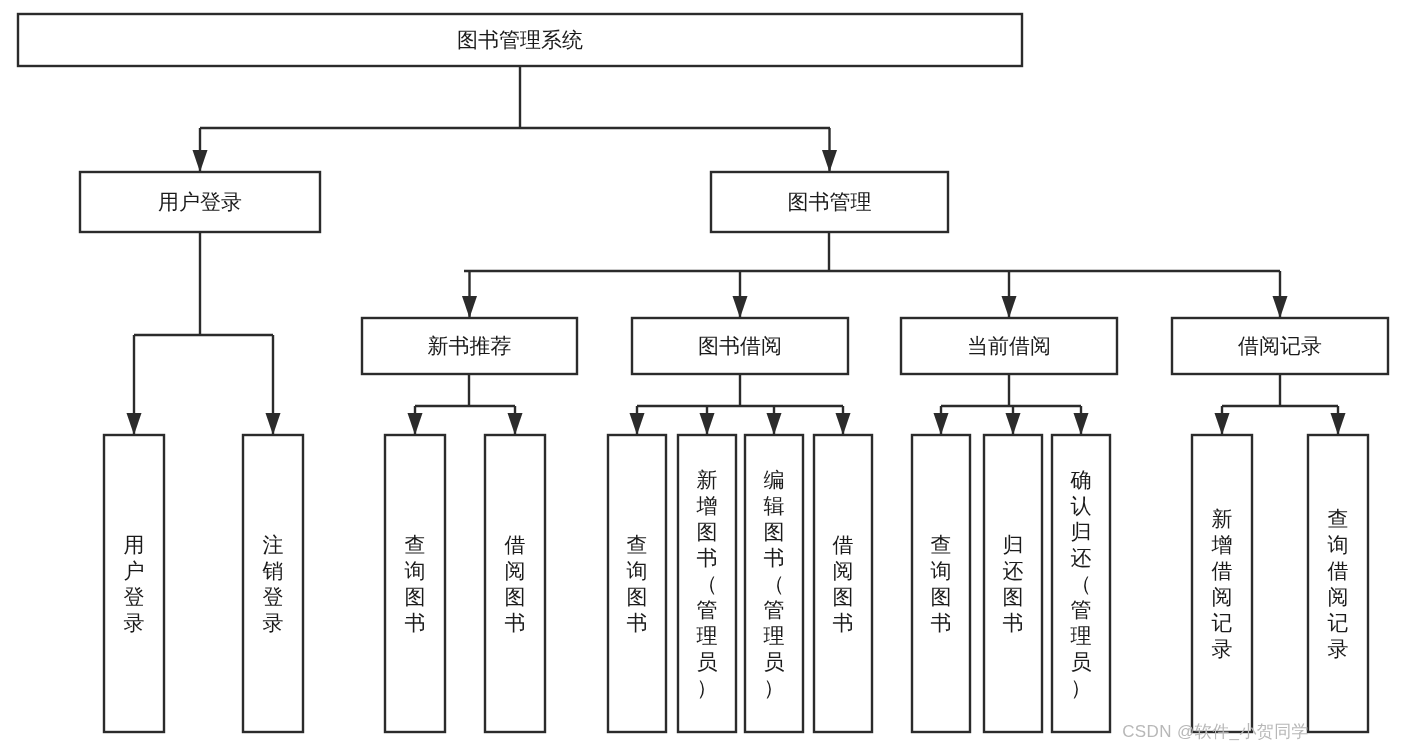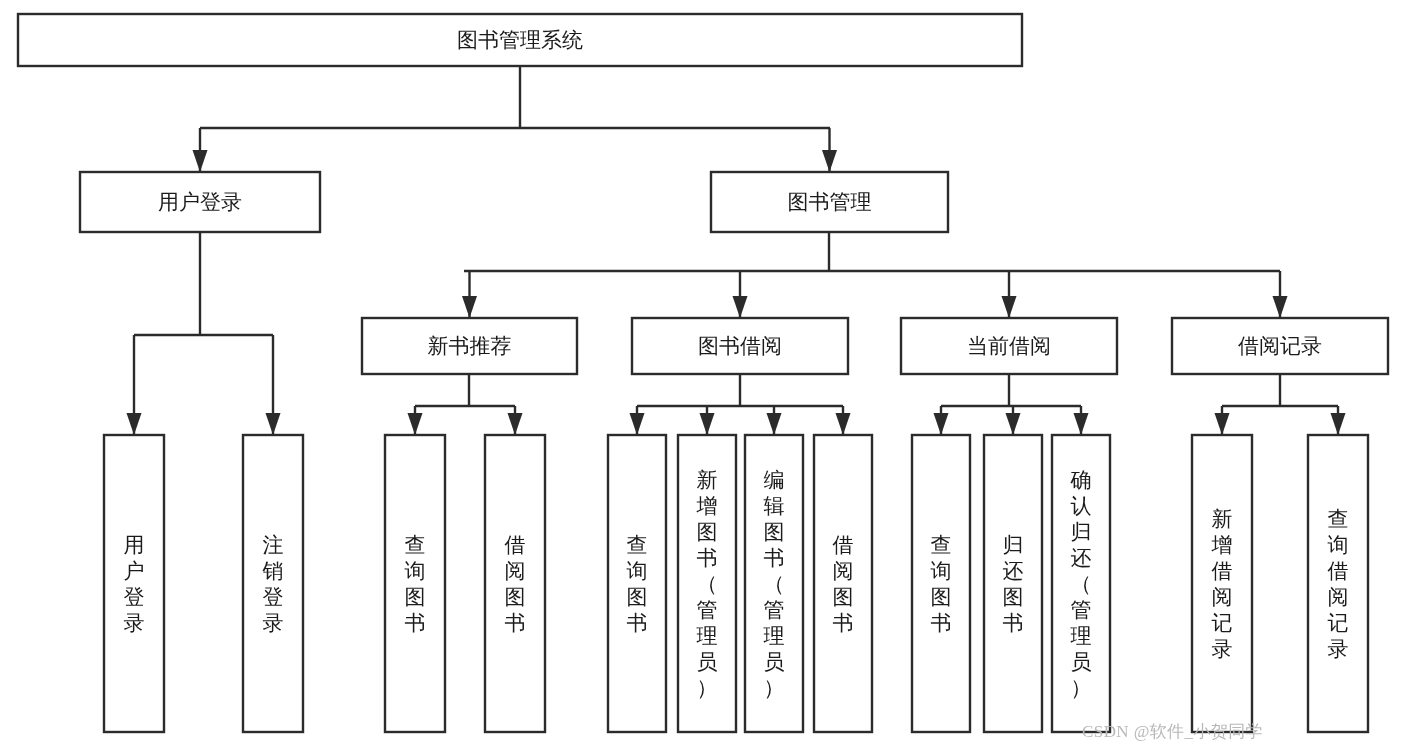--- a/index.html
+++ b/index.html
@@ -11,20 +11,21 @@
     width: 1405px;
     height: 747px;
     font-family: "Liberation Sans", "DejaVu Sans", sans-serif;
     overflow: hidden;
     position: relative;
   }
   #diagram-root {
     position: relative;
     width: 1273px;
     height: 747px;
+    padding-left: 46px;
   }
   svg.flow {
     position: absolute;
     top: 0;
     left: 0;
     width: 1405px;
     height: 747px;
     display: block;
   }
   .node-rect {
@@ -54,21 +55,21 @@
     font-family: "Liberation Sans", "DejaVu Sans", sans-serif;
     font-size: 21px;
     text-anchor: middle;
   }
   .watermark {
     position: absolute;
     right: 10px;
     bottom: 4px;
     color: #b8b8b8;
     font-size: 17px;
-    font-family: Liberation Serif, serif;
+    font-family: Liberation Sans, sans-serif;
     letter-spacing: 0.4px;
     white-space: nowrap;
     pointer-events: none;
   }
 </style>
 </head>
 <body>
 
 <div id="diagram-root">
   <svg class="flow" viewBox="0 0 1405 747" xmlns="http://www.w3.org/2000/svg">

